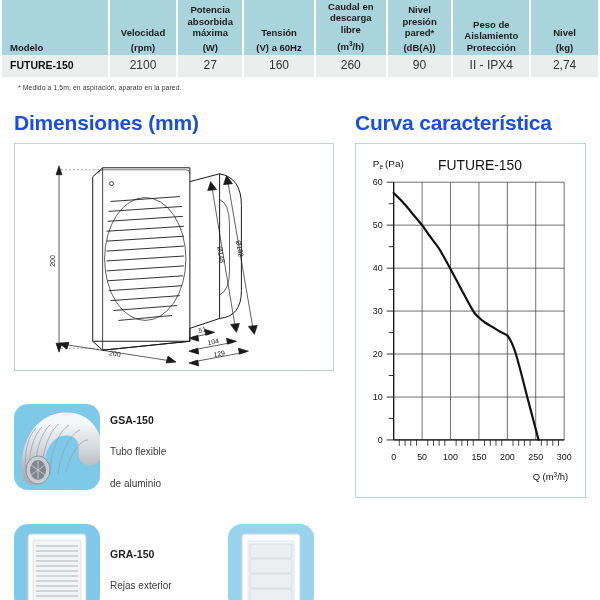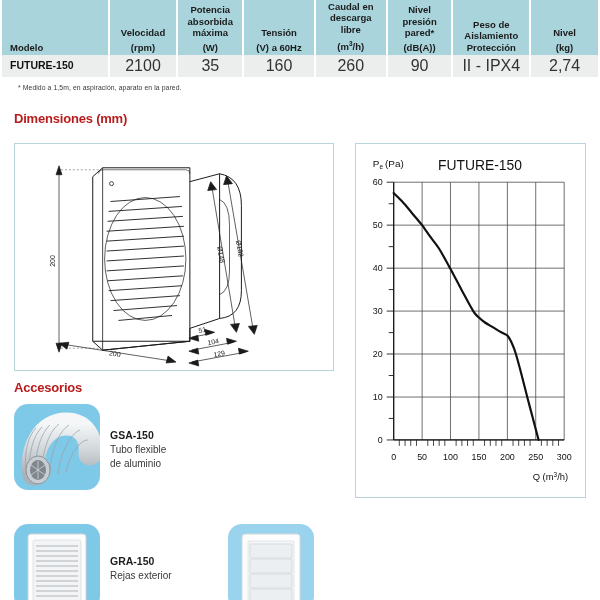--- a/index.html
+++ b/index.html
@@ -36,21 +36,21 @@
   .spec-table thead th.model-head {
     text-align: left;
     padding-left: 8px;
   }
   .spec-table tbody td {
     background: #eceded;
     height: 22px;
     vertical-align: middle;
     font-weight: normal;
     color: #333333;
-    font-size: 16px;
+    font-size: 12px;
   }
   .spec-table tbody td.model-cell {
     text-align: left;
     padding-left: 8px;
     font-weight: bold;
     color: #111111;
     font-size: 10.5px;
   }
   .hdr-line { display: block; }
   .unit-line { display: block; margin-top: 3px; }
@@ -59,23 +59,23 @@
   .footnote {
     position: absolute; left: 18px; top: 84px;
     font-size: 6.8px;
     color: #3a3a3a;
     letter-spacing: 0.1px;
   }
 
   
   .section-title {
     position: absolute;
-    font-size: 13px;
+    font-size: 21px;
     font-weight: bold;
-    color: #b91c1c;
+    color: #1d4ed8;
     letter-spacing: -0.2px;
   }
   #title-dim { left: 14px; top: 111px; }
   #title-curve { left: 355px; top: 111px; }
   #title-acc { left: 14px; top: 380px; }
 
   
   .panel {
     position: absolute;
     background: #ffffff;
@@ -84,41 +84,41 @@
   #dim-panel { left: 14px; top: 143px; width: 320px; height: 228px; }
   #curve-panel { left: 355px; top: 143px; width: 231px; height: 355px; }
 
   
   .drawing { position: absolute; left: 0; top: 0; width: 100%; height: 100%; }
 
   
   .acc {
     position: absolute;
     display: flex;
-    align-items: center;
+    align-items: flex-end;
   }
   #acc-0 { left: 14px; top: 404px; }
   #acc-1 { left: 14px; top: 524px; }
   #acc-2 { left: 228px; top: 524px; }
 
   .acc-thumb {
     width: 86px; height: 86px;
     border-radius: 14px;
     flex: 0 0 auto;
     overflow: hidden;
     position: relative;
   }
   .acc-text { margin-left: 10px; padding-top: 4px; }
   .acc-code {
     font-size: 10.5px; font-weight: bold; color: #1d1d1d;
     line-height: 14px;
   }
   .acc-desc {
     font-size: 10px; color: #3a3a3a; line-height: 13.5px;
-    margin-top: 1px;
+    margin-top: 18px;
   }
 </style>
 </head>
 <body>
 
 <div class="page">
 
   <table class="spec-table">
     <thead>
       <tr>
@@ -159,21 +159,21 @@
         <th style="width:11.5%">
           <span class="hdr-line">Nivel</span>
           <span class="unit-line">(kg)</span>
         </th>
       </tr>
     </thead>
     <tbody>
       <tr>
         <td class="model-cell">FUTURE-150</td>
         <td>2100</td>
-        <td>35</td>
+        <td>27</td>
         <td>160</td>
         <td>260</td>
         <td>90</td>
         <td>II - IPX4</td>
         <td>2,74</td>
       </tr>
     </tbody>
   </table>
 
   <div class="footnote">* Medido a 1,5m, en aspiración, aparato en la pared.</div>
@@ -255,20 +255,21 @@
         <text x="100" y="214" transform="rotate(9 100,214)" text-anchor="middle">200</text>
         <text x="189" y="190" transform="rotate(-11 189,190)" text-anchor="middle">51</text>
         <text x="200" y="202" transform="rotate(-11 200,202)" text-anchor="middle">104</text>
         <text x="206" y="214" transform="rotate(-11 206,214)" text-anchor="middle">129</text>
         <text x="205" y="112" transform="rotate(80 205,112)" text-anchor="middle">Ø148</text>
         <text x="224" y="106" transform="rotate(80 224,106)" text-anchor="middle">Ø152</text>
       </g>
     </svg>
   </div>
 
+  <div class="section-title" id="title-curve">Curva característica</div>
 
   <div class="panel" id="curve-panel">
     <svg class="drawing" viewBox="0 0 231 355">
 
       <text x="17" y="23" font-family="Liberation Sans, sans-serif" font-size="10" fill="#111">P<tspan font-size="6.5" dy="2">e</tspan><tspan dy="-2" dx="2">(Pa)</tspan></text>
       <text x="125" y="26" font-family="Liberation Sans, sans-serif" font-size="14" fill="#111" text-anchor="middle">FUTURE-150</text>
       <text x="214" y="338" font-family="Liberation Sans, sans-serif" font-size="9.5" fill="#111" text-anchor="end">Q (m<tspan font-size="6.5" dy="-3">3</tspan><tspan dy="3">/h)</tspan></text>
 
       <g stroke="#4a4a4a" stroke-width="0.8" fill="none">
 
@@ -354,21 +355,20 @@
         <text x="124" y="318">150</text>
         <text x="152.7" y="318">200</text>
         <text x="181.3" y="318">250</text>
         <text x="210" y="318">300</text>
       </g>
 
       <path id="curve-path" fill="none" stroke="#111111" stroke-width="2.2" stroke-linecap="round" stroke-linejoin="round" d="M38.00,48.83 C39.43,50.28 43.73,54.39 46.60,57.50 C49.47,60.61 52.33,64.07 55.20,67.47 C58.07,70.86 61.89,75.56 63.80,77.87 C65.71,80.18 64.76,78.73 66.67,81.33 C68.58,83.93 72.40,89.49 75.27,93.47 C78.13,97.44 80.52,99.82 83.87,105.17 C87.21,110.51 91.51,118.53 95.33,125.53 C99.16,132.54 102.98,140.12 106.80,147.20 C110.62,154.28 115.40,163.45 118.27,168.00 C121.13,172.55 122.09,172.62 124.00,174.50 C125.91,176.38 127.34,177.61 129.73,179.27 C132.12,180.93 135.47,182.73 138.33,184.47 C141.20,186.20 144.54,188.29 146.93,189.67 C149.32,191.04 150.95,190.89 152.67,192.70 C154.39,194.51 155.82,197.39 157.25,200.50 C158.69,203.61 159.64,206.06 161.27,211.33 C162.89,216.61 165.09,224.91 167.00,232.13 C168.91,239.36 170.82,247.30 172.73,254.67 C174.64,262.03 176.56,269.11 178.47,276.33 C180.38,283.56 183.24,294.39 184.20,298.00"></path>
     </svg>
   </div>
 
-  <div class="section-title" id="title-acc">Accesorios</div>
 
   <div class="acc" id="acc-0">
     <div class="acc-thumb" style="background:#7fc9e8">
       <svg viewBox="0 0 86 86" width="86" height="86">
         <defs>
           <linearGradient id="dg" x1="0" y1="0" x2="0" y2="1">
             <stop offset="0" stop-color="#f4f6f7"></stop>
             <stop offset="0.5" stop-color="#d3d8dc"></stop>
             <stop offset="1" stop-color="#a9b0b6"></stop>
           </linearGradient>

